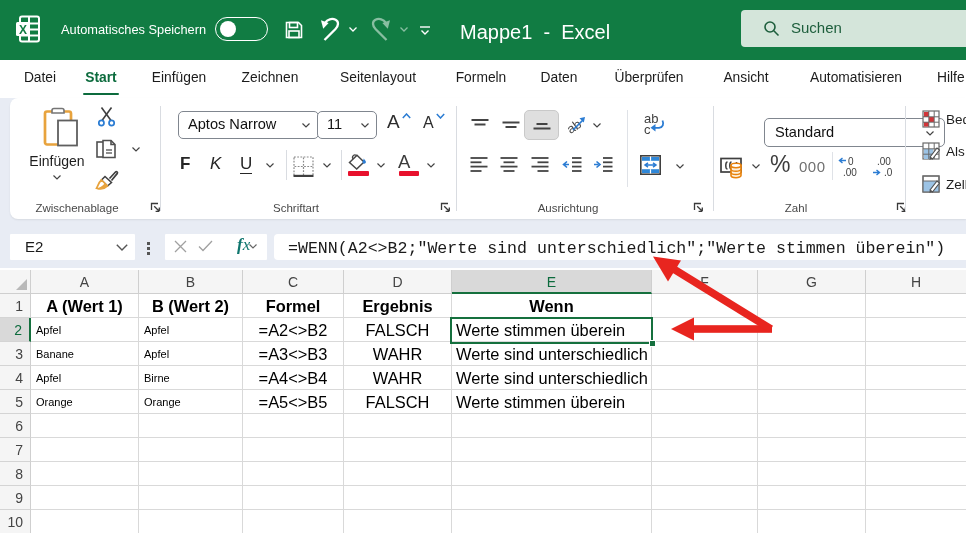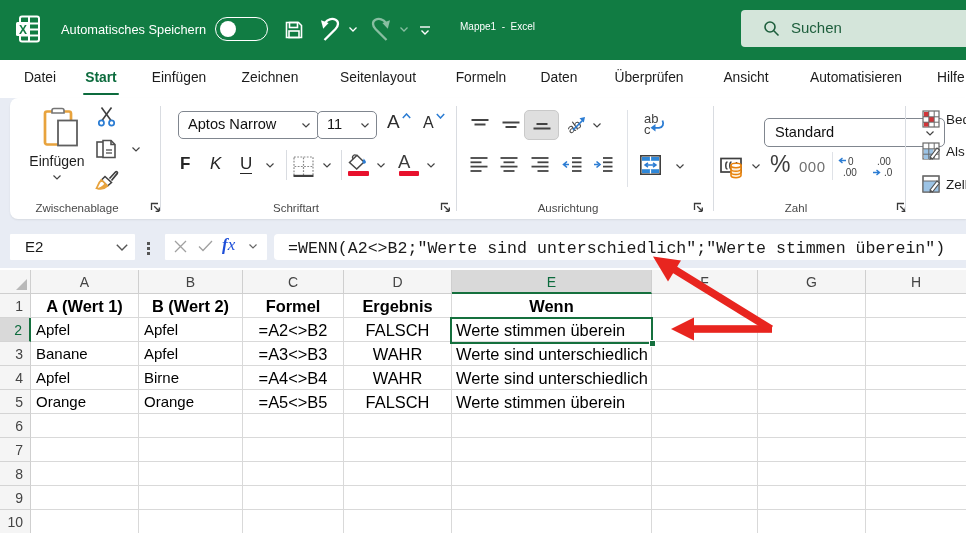--- a/index.html
+++ b/index.html
@@ -26,21 +26,21 @@
   
   #fbar{position:absolute;left:0;top:233px;width:966px;height:35px;background:#e8ecf4;}
   .fwhite{position:absolute;top:1px;height:26px;background:#fff;border-radius:1px;}
   
   #grid{position:absolute;left:0;top:269px;width:966px;height:265px;background:#fff;}
   .colhdr{position:absolute;top:1px;height:24px;background:#f5f5f5;border-right:1px solid #cfcfcf;border-bottom:1px solid #cfcfcf;font-size:14px;color:#444;text-align:center;line-height:24px;box-sizing:border-box;}
   .colhdr.sel{background:#d9d9d9;color:#0c6b3d;border-bottom:2px solid #15703e;}
   .rowhdr{position:absolute;left:0;width:31px;background:#f5f5f5;border-right:1px solid #cfcfcf;border-bottom:1px solid #d4d4d4;font-size:14px;color:#444;text-align:right;padding-right:7px;box-sizing:border-box;}
   .rowhdr.sel{background:#d9d9d9;color:#0c6b3d;border-right:2px solid #15703e;}
   .cell{position:absolute;font-size:16.4px;color:#000;white-space:nowrap;overflow:hidden;}
-  .cell.sm{font-size:15px;}
+  .cell.sm{font-size:11px;}
   .vline{position:absolute;width:1px;background:#d9d9d9;}
   .hline{position:absolute;height:1px;background:#d9d9d9;}
 </style>
 </head>
 <body>
 <div id="app">
   <div id="titlebar">
     <svg width="28" height="28" viewBox="0 0 28 28" style="position:absolute;left:15px;top:15px;">
       <rect x="5" y="1.5" width="19" height="25" rx="2" fill="none" stroke="#fff" stroke-width="2"></rect>
       <line x1="14" y1="2" x2="14" y2="27" stroke="#fff" stroke-width="2"></line>
@@ -69,21 +69,21 @@
       <path d="M18.5,23 L7.5,12 C4.4,8.8 4,4.6 7.4,2.8 C11,1 15.7,2.3 17.7,5.7 L18.4,7" fill="none" stroke="#fff" stroke-width="2.3"></path>
       <polygon points="22,3.2 14.4,6.0 19.8,11.8" fill="#fff"></polygon>
     </svg>
     <svg class="chev" viewBox="0 0 8 5" style="left:400px;top:27px;opacity:0.5;">
         <path d="M0.5,0.5 L4,4 L7.5,0.5" fill="none" stroke="#fff" stroke-width="1.3"></path>
       </svg>
     <svg width="12" height="9" viewBox="0 0 12 9" style="position:absolute;left:419px;top:26px;">
       <line x1="1" y1="1" x2="11" y2="1" stroke="#fff" stroke-width="1.4"></line>
       <path d="M2.5,4.5 L6,8 L9.5,4.5" fill="none" stroke="#fff" stroke-width="1.4"></path>
     </svg>
-    <span class="txt" style="left:460px;top:21px;font-size:10px;">Mappe1&nbsp;&nbsp;-&nbsp;&nbsp;Excel</span>
+    <span class="txt" style="left:460px;top:21px;font-size:20px;">Mappe1&nbsp;&nbsp;-&nbsp;&nbsp;Excel</span>
     <div id="searchbox">
       <svg width="17" height="17" viewBox="0 0 17 17" style="position:absolute;left:22px;top:10px;">
         <circle cx="7" cy="7" r="5" fill="none" stroke="#1d5e3c" stroke-width="1.6"></circle>
         <line x1="10.8" y1="10.8" x2="15.5" y2="15.5" stroke="#1d5e3c" stroke-width="1.6"></line>
       </svg>
       <span>Suchen</span>
     </div>
   </div>
   <div id="tabs">
     <div class="tab" style="left:14px;width:52px;">Datei</div>
@@ -347,21 +347,21 @@
     <div style="position:absolute;left:147px;top:9px;width:3px;height:3px;background:#555;"></div>
     <div style="position:absolute;left:147px;top:14px;width:3px;height:3px;background:#555;"></div>
     <div style="position:absolute;left:147px;top:19px;width:3px;height:3px;background:#555;"></div>
     <div class="fwhite" style="left:165px;width:102px;">
       <svg width="13" height="13" viewBox="0 0 13 13" style="position:absolute;left:9px;top:6px;">
           <path d="M1,1 L12,12 M12,1 L1,12" stroke="#a0a0a0" stroke-width="1.3"></path>
         </svg>
       <svg width="15" height="12" viewBox="0 0 15 12" style="position:absolute;left:33px;top:6px;">
           <path d="M1,6.5 L5,10.5 L14,1" fill="none" stroke="#a0a0a0" stroke-width="1.3"></path>
         </svg>
-      <span style="position:absolute;left:57px;top:1px;font-size:17px;font-style:italic;font-family:'Liberation Serif',serif;color:#1d4ed8;text-align:center;"><b>f</b>x</span>
+      <span style="position:absolute;left:72px;top:1px;font-size:17px;font-style:italic;font-family:'Liberation Serif',serif;color:#0f766e;text-align:center;"><b>f</b>x</span>
       <svg class="chev" viewBox="0 0 8 5" style="position:absolute;left:84px;top:10px;">
           <path d="M0.5,0.5 L4,4 L7.5,0.5" fill="none" stroke="#666" stroke-width="1.2"></path>
         </svg>
     </div>
     <div class="fwhite" style="left:274px;width:692px;border-radius:4px 0 0 4px;">
       <span style="position:absolute;left:14px;top:5px;font-size:16.6px;font-family:'Liberation Mono',monospace;color:#1a1a1a;white-space:pre;">=WENN(A2&lt;&gt;B2;"Werte sind unterschiedlich";"Werte stimmen überein")</span>
     </div>
   </div>
   <div id="grid">
     <div style="position:absolute;left:0;top:1px;width:31px;height:24px;background:#f5f5f5;border-right:1px solid #cfcfcf;border-bottom:1px solid #cfcfcf;box-sizing:border-box;">

